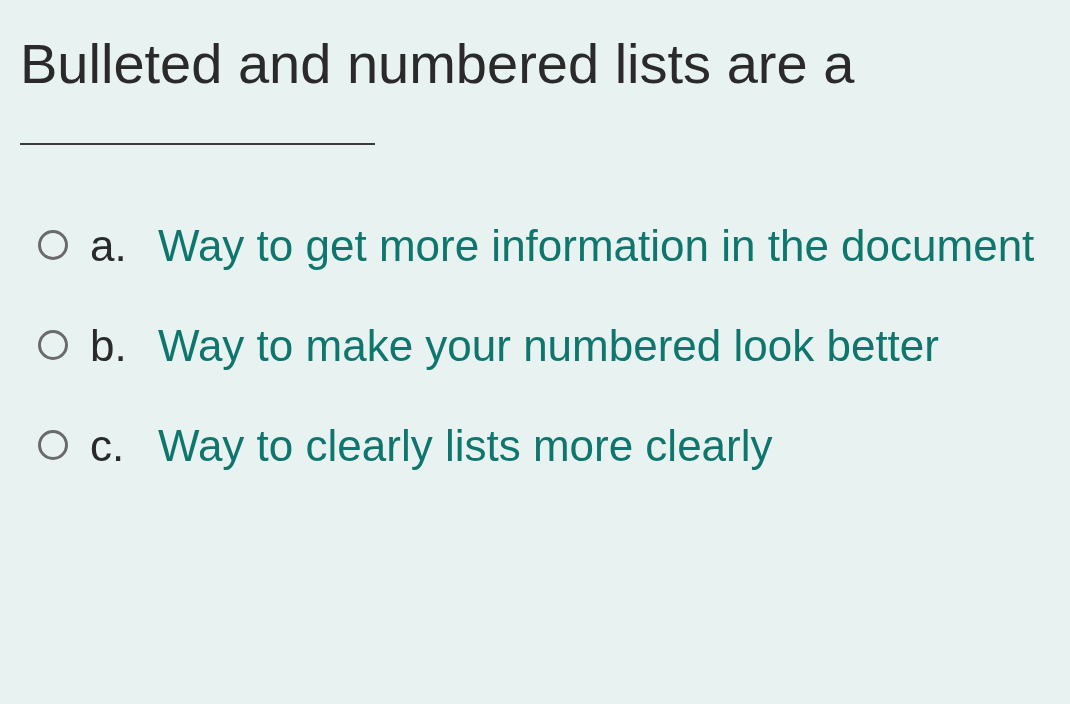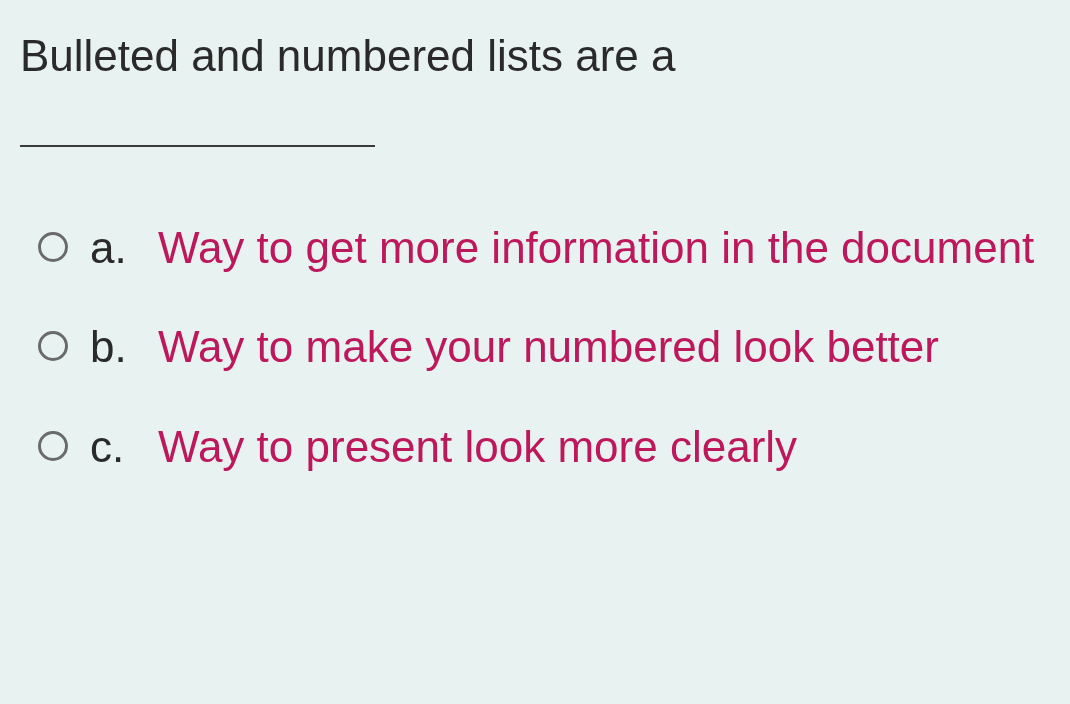--- a/index.html
+++ b/index.html
@@ -12,24 +12,24 @@
       font-family: Arial, Helvetica, sans-serif;
       width: 1070px;
       height: 704px;
       padding: 25px 20px;
       color: #2a2a2a;
     }
     .question-container {
       width: 100%;
     }
     .question-text {
-      font-size: 44px;
+      font-size: 56px;
       line-height: 1.4;
       color: #2a2a2a;
-      margin-bottom: 20px;
+      margin-bottom: 2px;
     }
     .blank-line {
       display: inline-block;
       width: 355px;
       border-bottom: 2px solid #3a3a3a;
       margin-top: 38px;
       margin-bottom: 65px;
     }
     .options-list {
       padding-left: 18px;
@@ -54,21 +54,21 @@
       margin-right: 22px;
       background: transparent;
       cursor: pointer;
     }
     .option-letter {
       width: 68px;
       flex-shrink: 0;
       color: #2a2a2a;
     }
     .option-text {
-      color: #be185d;
+      color: #0f766e;
       flex: 1;
     }
   </style>
 </head>
 <body>
 
 <div class="question-container">
   <div class="question-text">Bulleted and numbered lists are a</div>
   <div class="blank-line"></div>
 
@@ -81,16 +81,16 @@
 
     <div class="option-row">
       <span class="radio-circle"></span>
       <span class="option-letter">b.</span>
       <span class="option-text">Way to make your numbered look better</span>
     </div>
 
     <div class="option-row">
       <span class="radio-circle"></span>
       <span class="option-letter">c.</span>
-      <span class="option-text">Way to present look more clearly</span>
+      <span class="option-text">Way to clearly lists more clearly</span>
     </div>
   </div>
 </div>
 
 </body></html>

